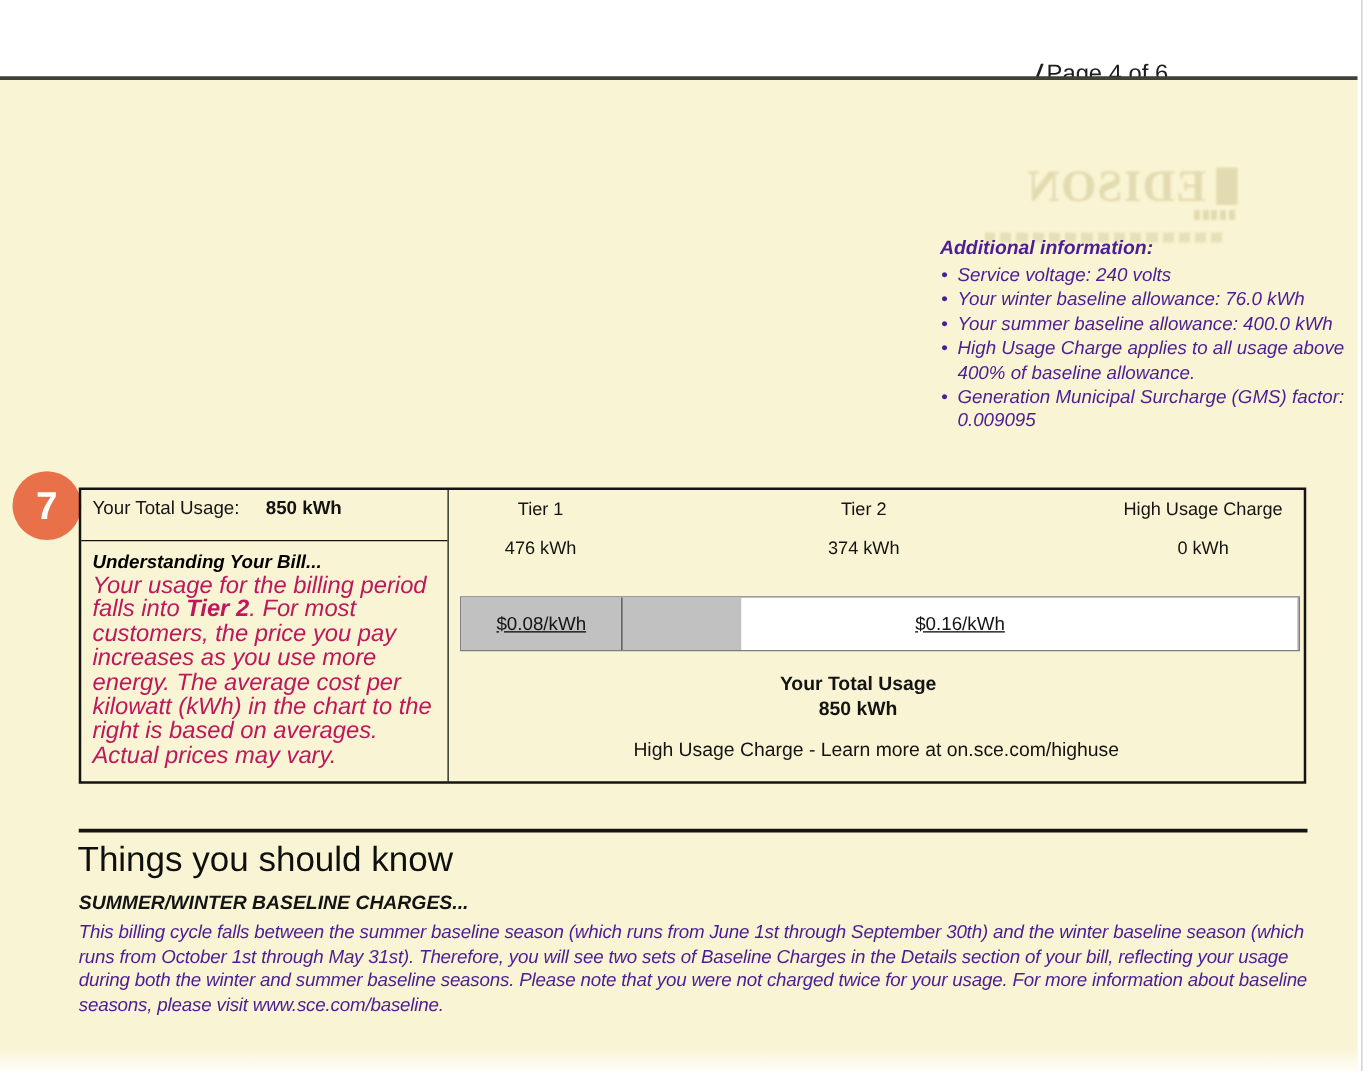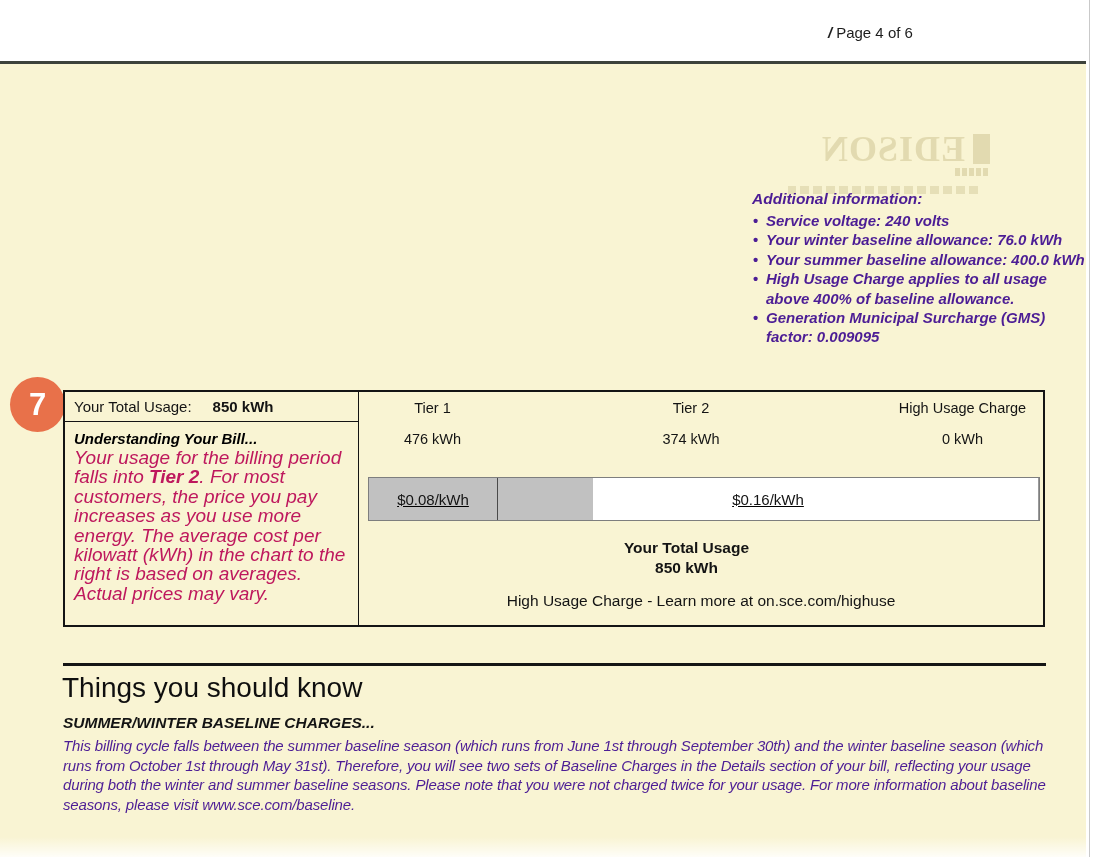--- a/index.html
+++ b/index.html
@@ -1,20 +1,20 @@
 <!DOCTYPE html>
 <html><head>
 <meta charset="utf-8">
 <style>
   * { margin:0; padding:0; box-sizing:border-box; }
   body { font-family:"Liberation Sans", sans-serif; background:#ffffff; }
   .page { position:relative; width:1096px; height:857px; background:#ffffff; overflow:hidden; }
 
   
-  .page-header-text { position:absolute; left:828px; top:24px; font-size:15px; color:#1d1d1d; }
+  .page-header-text { position:absolute; left:828px; top:49px; font-size:19px; color:#1d1d1d; }
   .page-header-text .slash { font-style:italic; font-weight:bold; margin-right:4px; }
 
   .rule-top { position:absolute; left:0; top:61px; width:1086px; height:3px; background:#3d423b; }
   .scan-edge { position:absolute; left:1089px; top:0; width:1px; height:857px; background:#c9c9c9; }
 
   
   .sheet { position:absolute; left:0; top:64px; width:1086px; height:793px; background:#F9F4D3; }
   .sheet-fade { position:absolute; left:0; bottom:0; width:100%; height:20px;
                 background:linear-gradient(to bottom, rgba(255,255,255,0), rgba(255,255,255,.85)); }
 
@@ -26,33 +26,33 @@
   .wm-blockcap { position:absolute; left:2px; top:38px; width:34px; height:8px;
                  background:repeating-linear-gradient(to right,#cdc28e 0 5px, transparent 5px 7px); }
   .wm-text { font-family:"Liberation Serif", serif; font-size:36px; font-weight:bold; letter-spacing:1px; line-height:38px; }
   .wm-sub { margin-top:18px; margin-left:12px; width:190px; height:8px;
             background:repeating-linear-gradient(to right,#d5cb9d 0 9px, transparent 9px 13px); }
 
   
   .add-info { position:absolute; left:752px; top:126px; width:334px; color:#4c1d95; }
   .add-info-title { font-size:15.5px; font-weight:bold; font-style:italic; margin-bottom:3px; }
   .add-info ul { list-style:none; }
-  .add-info li { position:relative; padding-left:14px; font-size:15px; font-style:italic; line-height:19.4px;font-weight:bold; }
+  .add-info li { position:relative; padding-left:14px; font-size:15px; font-style:italic; line-height:19.4px; }
   .add-info li::before { content:"\2022"; position:absolute; left:1px; top:0; font-style:normal; }
 
   
   .badge-7 { position:absolute; left:10px; top:377px; width:55px; height:55px; border-radius:50%;
              background:#E8714A; color:#ffffff; font-size:31px; font-weight:bold;
              display:flex; align-items:center; justify-content:center; }
 
   
   .usage-box { position:absolute; left:63px; top:390px; width:982px; height:237px;
                border:2px solid #141414; display:flex; }
   .usage-left { width:294px; border-right:1px solid #141414; display:flex; flex-direction:column; }
-  .usage-left-row1 { display:flex; align-items:center; padding:6px 9px 6px 9px; border-bottom:1px solid #141414; }
+  .usage-left-row1 { display:flex; align-items:center; padding:6px 9px 17px 9px; border-bottom:1px solid #141414; }
   .total-label { font-size:15px; color:#141414; }
   .total-value { font-size:15px; font-weight:bold; color:#141414; margin-left:21px; }
   .usage-left-row2 { padding:8px 9px; }
   .und-title { font-size:15px; font-weight:bold; font-style:italic; margin-bottom:1px; }
   .und-body { font-size:19px; font-style:italic; line-height:19.4px; color:#be185d; }
   .und-body b { font-style:italic; }
 
   .usage-right { position:relative; flex:1; }
   .tier-row { position:absolute; left:9px; width:672px; display:flex; font-size:14.5px; color:#141414;justify-content:flex-end; }
   .tier-row.headers { top:8px; }

